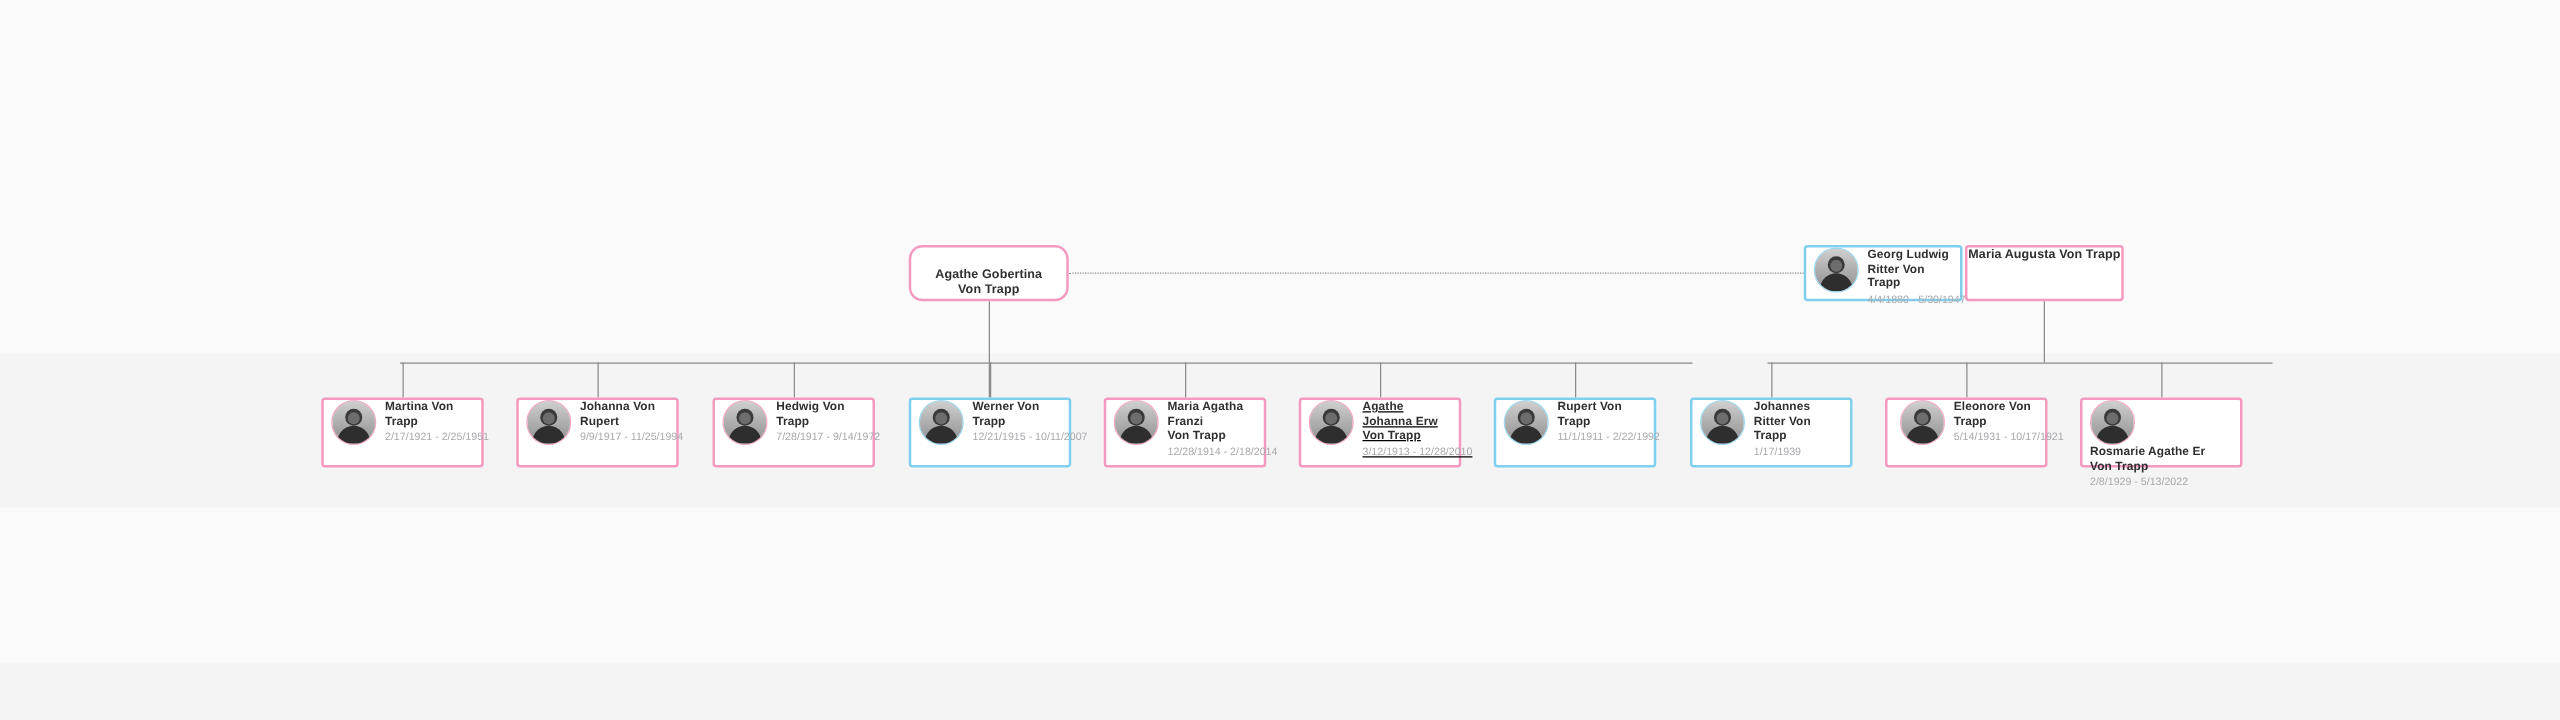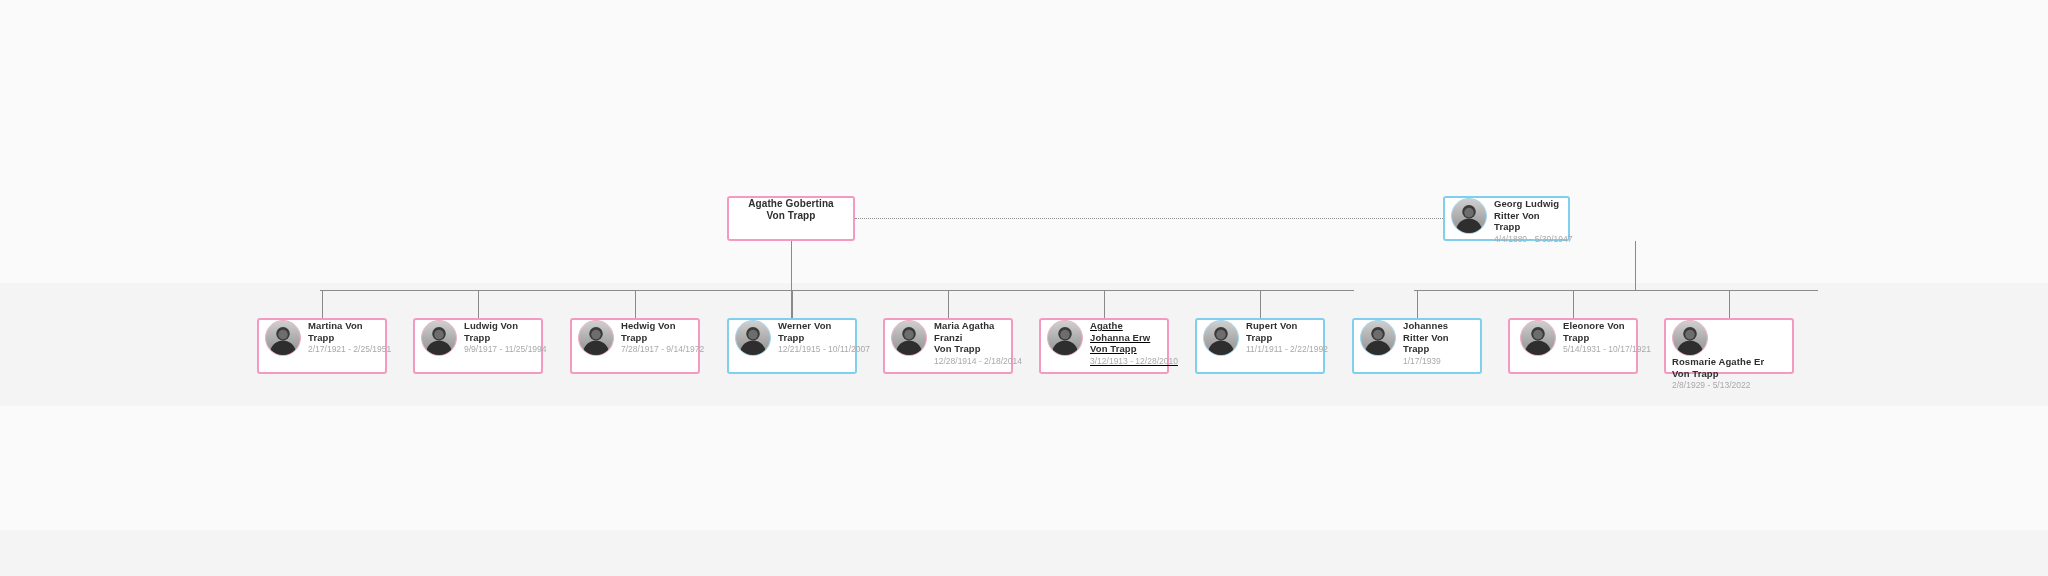--- a/index.html
+++ b/index.html
@@ -53,21 +53,22 @@
     display: flex;
     align-items: flex-start;
     padding: 0 6px;
   }
   .node.female { border: 2px solid #f49ac1; }
   .node.male   { border: 2px solid #7fd0ef; }
 
   .node.root {
     justify-content: center;
     text-align: center;
-    padding: 0 8px;
+    padding: 16px 8px;
+    border-radius: 11px;
   }
   .node.plain {
     justify-content: center;
     text-align: center;
   }
 
   .avatar {
     flex: 0 0 auto;
     width: 36px;
     height: 36px;
@@ -157,20 +158,26 @@
  <circle cx="20" cy="16" r="5.6" fill="#6d6d6d"></circle>
 </svg>
       </div>
     <div class="ninfo">
       <div class="nname">Georg Ludwig
 Ritter Von Trapp</div>
       <div class="ndates">4/4/1880 - 5/30/1947</div>
     </div>
   </div>
 
+  <div class="node plain female" id="node-maria" style="left: 1572px; top: 196px; width: 127px; height: 45px;">
+    <div class="ninfo">
+      <div class="nname">Maria Augusta Von Trapp</div>
+      <div class="ndates"></div>
+    </div>
+  </div>
 
   <div id="children-layer">
       <div class="node female" style="left: 257px; top: 318px; width: 130px; height: 56px;">
         <div class="avatar ring-f">
           <svg viewBox="0 0 40 40" preserveAspectRatio="xMidYMid slice">
  <defs>
               <linearGradient id="pg" x1="0" y1="0" x2="0" y2="1">
    <stop offset="0" stop-color="#cfcfcf"></stop>
                 <stop offset="1" stop-color="#8e8e8e"></stop>
  </linearGradient>
@@ -195,21 +202,21 @@
                 <stop offset="1" stop-color="#8e8e8e"></stop>
  </linearGradient>
             </defs>
  <rect width="40" height="40" fill="url(#pg)"></rect>
  <circle cx="20" cy="15" r="8" fill="#3a3a3a"></circle>
  <path d="M4 40 C5 27 14 23 20 23 C26 23 35 27 36 40 Z" fill="#2e2e2e"></path>
  <circle cx="20" cy="16" r="5.6" fill="#6d6d6d"></circle>
 </svg>
         </div>
         <div class="ninfo">
-          <div class="nname">Ludwig Von Trapp</div>
+          <div class="nname">Johanna Von Rupert</div>
           <div class="ndates">9/9/1917 - 11/25/1994</div>
         </div>
       </div>
       <div class="node female" style="left: 570px; top: 318px; width: 130px; height: 56px;">
         <div class="avatar ring-f">
           <svg viewBox="0 0 40 40" preserveAspectRatio="xMidYMid slice">
  <defs>
               <linearGradient id="pg" x1="0" y1="0" x2="0" y2="1">
    <stop offset="0" stop-color="#cfcfcf"></stop>
                 <stop offset="1" stop-color="#8e8e8e"></stop>

